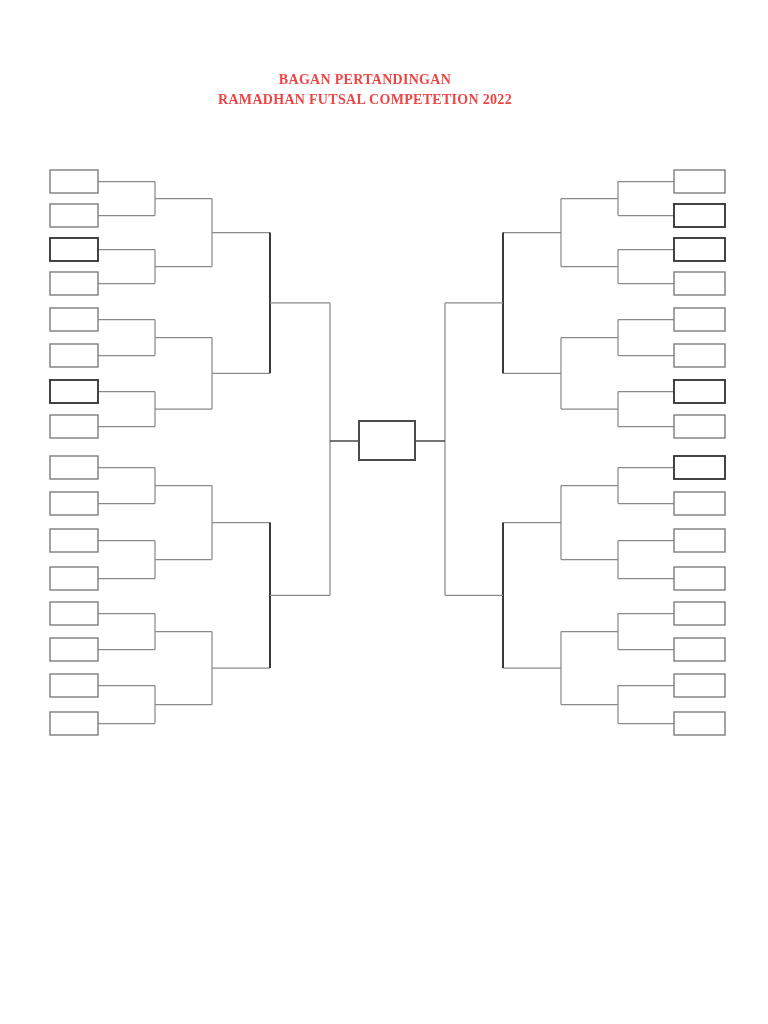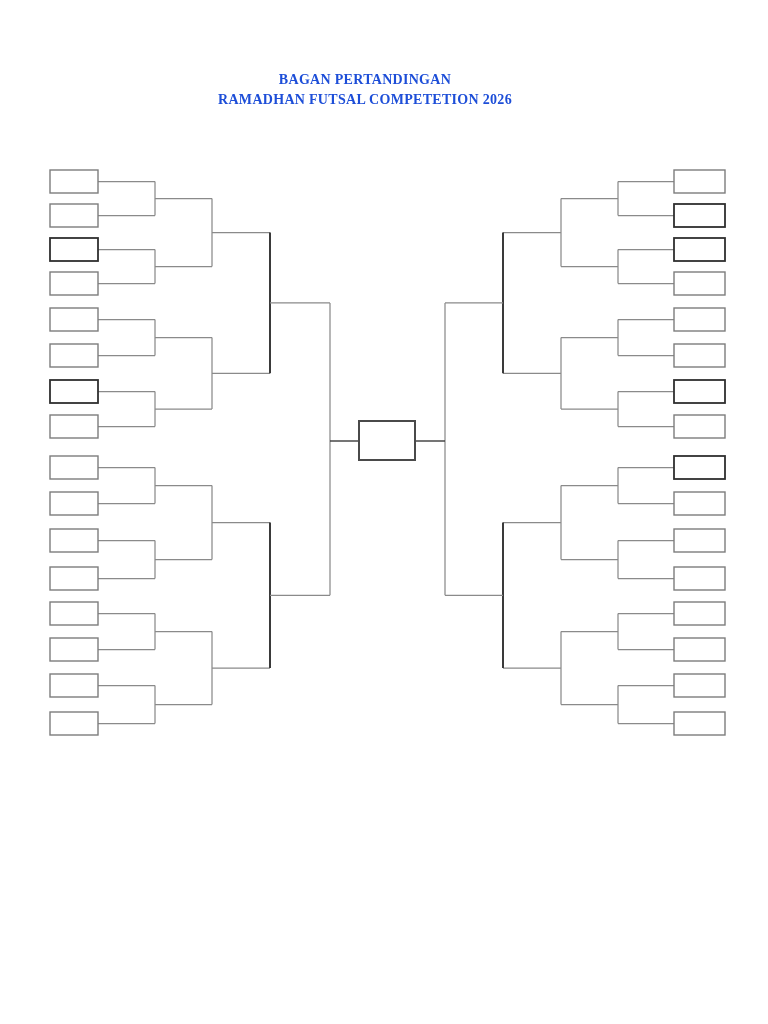--- a/index.html
+++ b/index.html
@@ -14,42 +14,42 @@
     background: #ffffff;
     overflow: hidden;
     font-family: "Liberation Serif", serif;
   }
   .titles {
     position: absolute;
     top: 70px;
     left: 0;
     width: 730px;
     text-align: center;
-    color: #1d4ed8;
+    color: #ef4444;
   }
   .title-line {
     font-size: 14px;
     font-weight: bold;
     letter-spacing: 0.3px;
     line-height: 20px;
     white-space: nowrap;
   }
   #bracket-svg {
     position: absolute;
     top: 0;
     left: 0;
   }
 </style>
 </head>
 <body>
 
 <div class="page">
   <header class="titles">
     <div class="title-line">BAGAN PERTANDINGAN</div>
-    <div class="title-line">RAMADHAN FUTSAL COMPETETION 2026</div>
+    <div class="title-line">RAMADHAN FUTSAL COMPETETION 2022</div>
   </header>
   <svg id="bracket-svg" width="768" height="1024" viewBox="0 0 768 1024">
       <g>
         <line x1="98" y1="181.5" x2="155" y2="181.5" stroke="#8a8a8a" stroke-width="1.25"></line>
         <line x1="98" y1="215.5" x2="155" y2="215.5" stroke="#8a8a8a" stroke-width="1.25"></line>
         <line x1="98" y1="249.5" x2="155" y2="249.5" stroke="#8a8a8a" stroke-width="1.25"></line>
         <line x1="98" y1="283.5" x2="155" y2="283.5" stroke="#8a8a8a" stroke-width="1.25"></line>
         <line x1="98" y1="319.5" x2="155" y2="319.5" stroke="#8a8a8a" stroke-width="1.25"></line>
         <line x1="98" y1="355.5" x2="155" y2="355.5" stroke="#8a8a8a" stroke-width="1.25"></line>
         <line x1="98" y1="391.5" x2="155" y2="391.5" stroke="#8a8a8a" stroke-width="1.25"></line>

